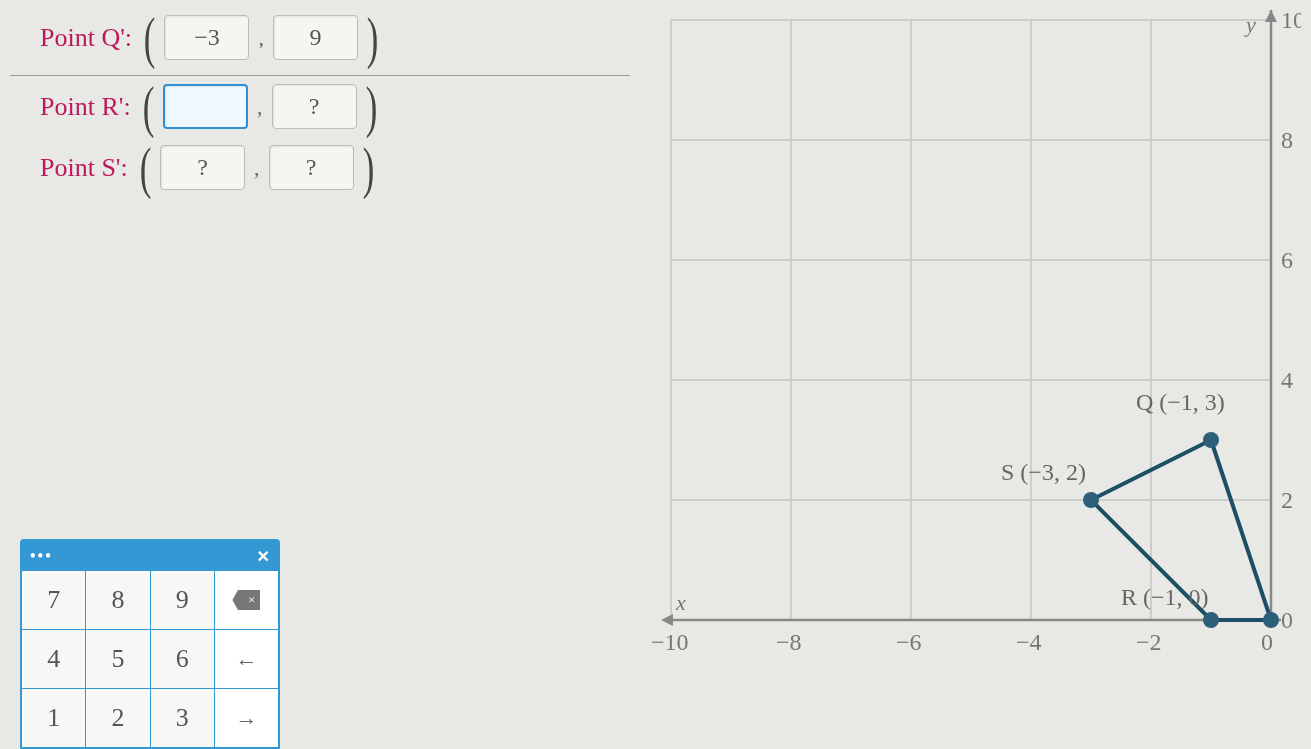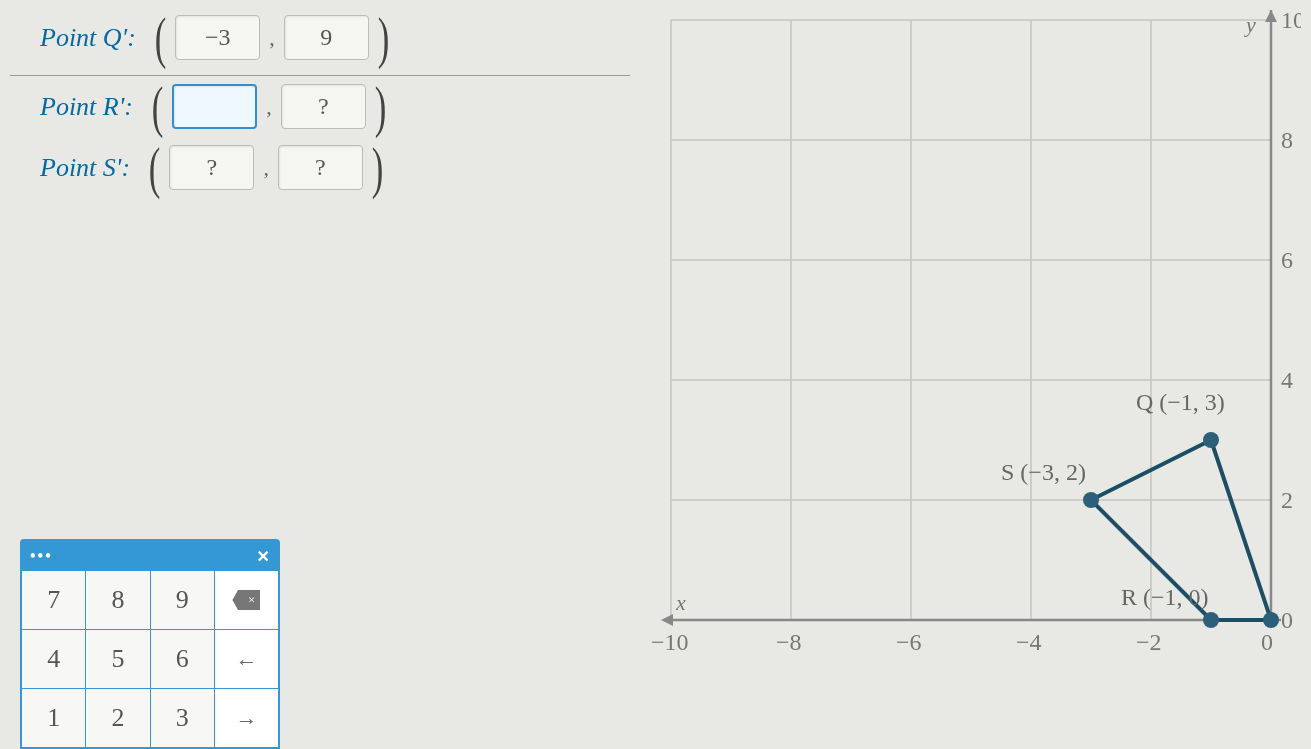--- a/index.html
+++ b/index.html
@@ -20,23 +20,22 @@
     }
     .point-q-row {
       display: flex;
       align-items: center;
       padding: 15px 30px;
       font-size: 26px;
       color: #444;
       border-bottom: 1px solid #999;
     }
     .point-label {
-      margin-right: 15px;
-      color: #0369a1;
-      font-style: italic;
+      margin-right: 8px;
+      color: #be185d;
     }
     .paren {
       font-size: 58px;
       font-family: serif;
       color: #444;
       line-height: 0.5;
       font-weight: 100;
       transform: scaleX(0.6);
       display: inline-block;
     }

